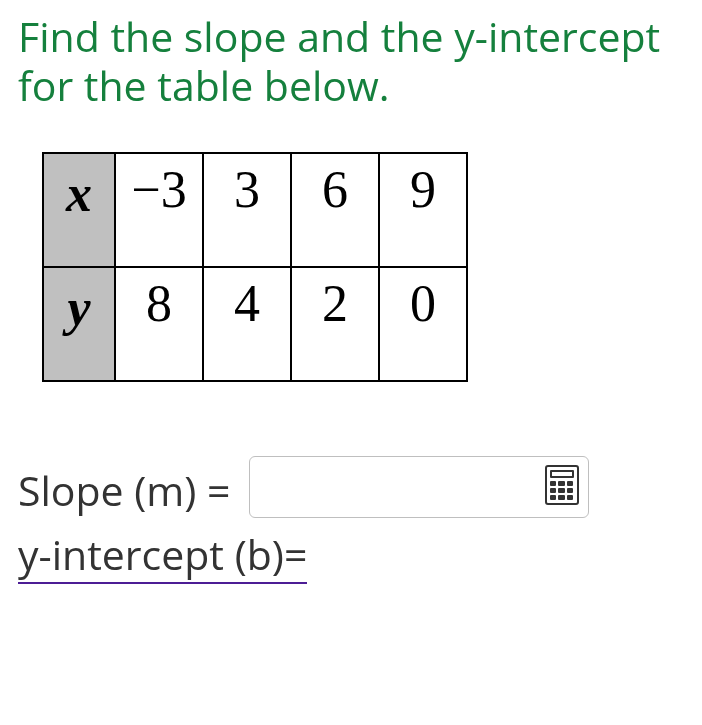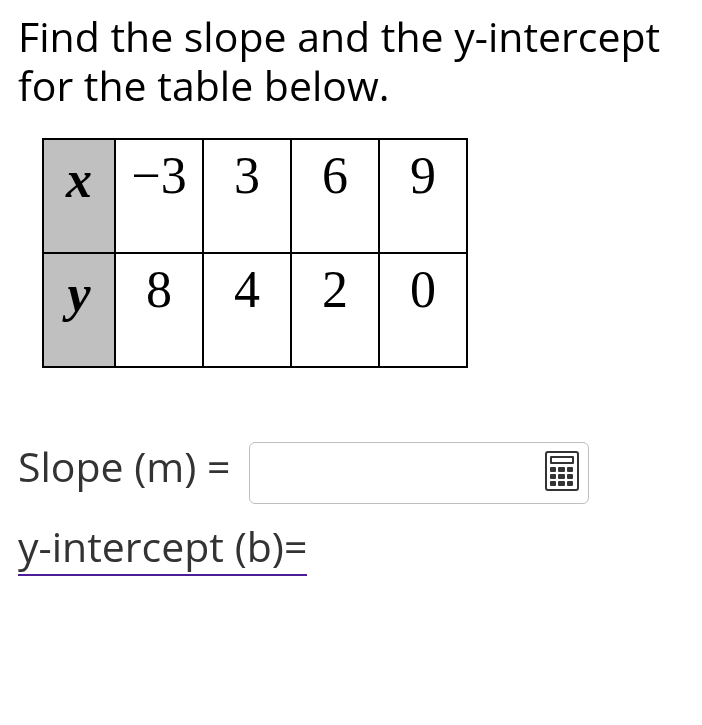--- a/index.html
+++ b/index.html
@@ -12,22 +12,22 @@
       background: #ffffff;
       width: 702px;
       height: 725px;
       padding: 12px 18px;
       color: #333333;
       overflow: hidden;
     }
     .question {
       font-size: 41px;
       line-height: 1.2;
-      color: #000000;
-      margin-bottom: 28px;
+      color: #15803d;
+      margin-bottom: 42px;
       font-weight: 400;
     }
     .data-table {
       border-collapse: collapse;
       margin-left: 24px;
       margin-bottom: 70px;
     }
     .data-table td {
       border: 2px solid #000000;
       width: 88px;
@@ -47,22 +47,22 @@
       width: 72px;
       vertical-align: top;
       padding-top: 10px;
     }
     .answer-section {
       font-size: 41px;
       color: #333333;
     }
     .answer-row {
       display: flex;
-      align-items: flex-start;
-      margin-bottom: 14px;
+      align-items: flex-end;
+      margin-bottom: 8px;
     }
     .answer-label {
       white-space: nowrap;
     }
     .input-wrap {
       position: relative;
       margin-left: 18px;
     }
     .math-input {
       width: 340px;

